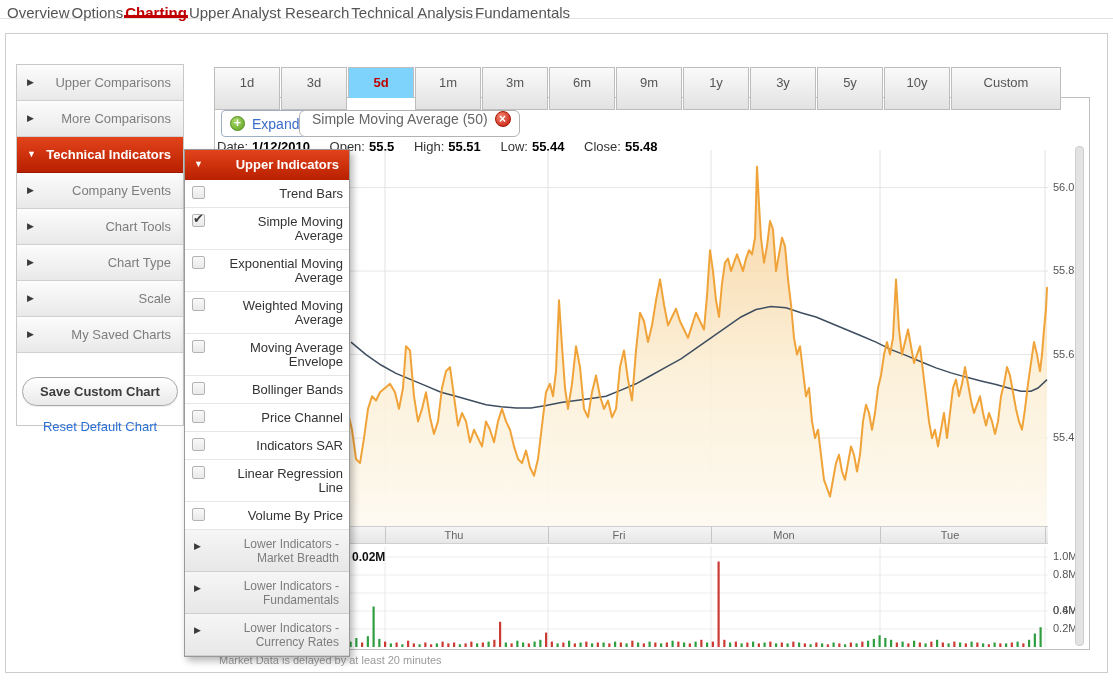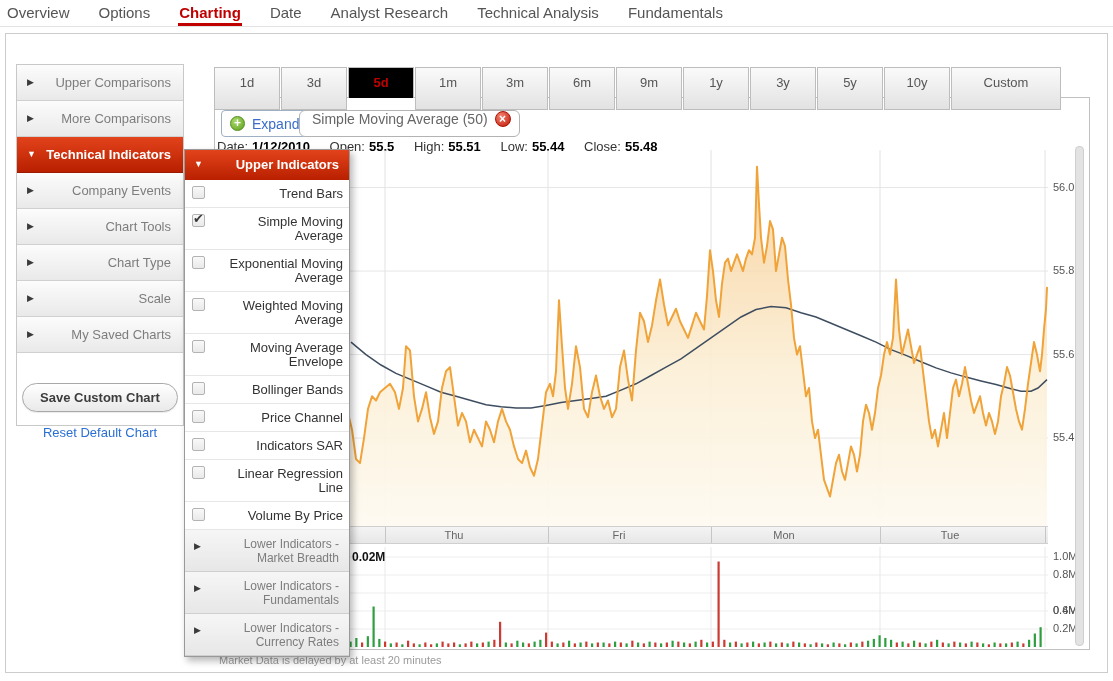--- a/index.html
+++ b/index.html
@@ -4,22 +4,22 @@
 <style>
   * { box-sizing: border-box; }
   html,body { margin:0; padding:0; }
   body {
     width:1113px; height:681px; position:relative; overflow:hidden;
     background:#fff; font-family:"Liberation Sans", sans-serif;
   }
 
   
   .topnav {
-    position:absolute; left:0; top:0; width:1113px; height:27px;
-    border-bottom:1px solid #e3e3e3; display:flex; gap:27px;
+    position:absolute; left:0; top:0; width:1113px; height:19px;
+    border-bottom:1px solid #e3e3e3; display:flex; 
     padding-left:6px; background:#fff;
   }
   .nav-item {
     font-size:15px; color:#555; padding:4px 1px 3px; cursor:pointer; white-space:nowrap;
   }
   .nav-item.active { color:#c00000; font-weight:bold; border-bottom:3px solid #c00000; padding-bottom:0; }
 
   
   .frame {
     position:absolute; left:5px; top:33px; width:1103px; height:640px;
@@ -39,38 +39,38 @@
     font-size:13px; color:#7d7d7d; cursor:pointer;
   }
   .side-item .arr {
     position:absolute; left:10px; top:0; font-size:9px; color:#3a3a3a;
   }
   .side-item.active {
     background:linear-gradient(#e2431b,#b92000);
     color:#fff; font-weight:bold; border-bottom:1px solid #9c1a00;
   }
   .side-item.active .arr { color:#fff; }
-  .side-actions { padding-top:30px; text-align:center; }
+  .side-actions { padding-top:24px; text-align:center; }
   .save-btn {
     display:inline-block; padding:6px 17px; border:1px solid #a8a8a8; border-radius:15px;
     background:linear-gradient(#ffffff,#e9e9e9); font-size:13px; font-weight:bold; color:#3c3c3c;
     cursor:pointer; box-shadow:0 1px 1px rgba(0,0,0,.08);
   }
   .reset-link { display:block; margin-top:13px; font-size:13px; color:#2a6fd4; cursor:pointer; }
 
   
   .tabs { position:absolute; left:208px; top:33px; height:31px; display:flex; z-index:2; }
   .tab {
     width:66px; margin-right:1px; height:43px; line-height:29px; text-align:center;
     font-size:13px; color:#555; cursor:pointer;
     border:1px solid #bdbdbd; background:linear-gradient(#fafafa,#e2e2e2);
   }
   .tab.custom { width:110px; }
   .tab.active {
-    height:31px; background:#000000; color:#c00000; font-weight:bold; border-bottom:none; z-index:3;
+    height:31px; background:#7dd3fc; color:#c00000; font-weight:bold; border-bottom:none; z-index:3;
   }
 
   
   .panel {
     position:absolute; left:208px; top:63px; width:876px; height:553px;
     border:1px solid #c0c0c0; background:#fff; z-index:1;
   }
   .expand-btn {
     position:absolute; left:6px; top:12px; height:27px; padding:0 12px 0 8px;
     border:1px solid #9fb0c4; border-radius:4px; background:#fff;
@@ -154,21 +154,21 @@
   }
   .lower-row .arr { position:absolute; left:9px; top:9px; font-size:9px; color:#3a3a3a; }
 </style>
 </head>
 <body>
 
 <div class="topnav">
   <div class="nav-item">Overview</div>
   <div class="nav-item">Options</div>
   <div class="nav-item active">Charting</div>
-  <div class="nav-item">Date</div>
+  <div class="nav-item">Upper</div>
   <div class="nav-item">Analyst Research</div>
   <div class="nav-item">Technical Analysis</div>
   <div class="nav-item">Fundamentals</div>
 </div>
 
 <div class="frame">
 
   <div class="sidebar">
     <div class="side-item"><span class="arr">▶</span><span>Upper Comparisons</span></div>
     <div class="side-item"><span class="arr">▶</span><span>More Comparisons</span></div>

